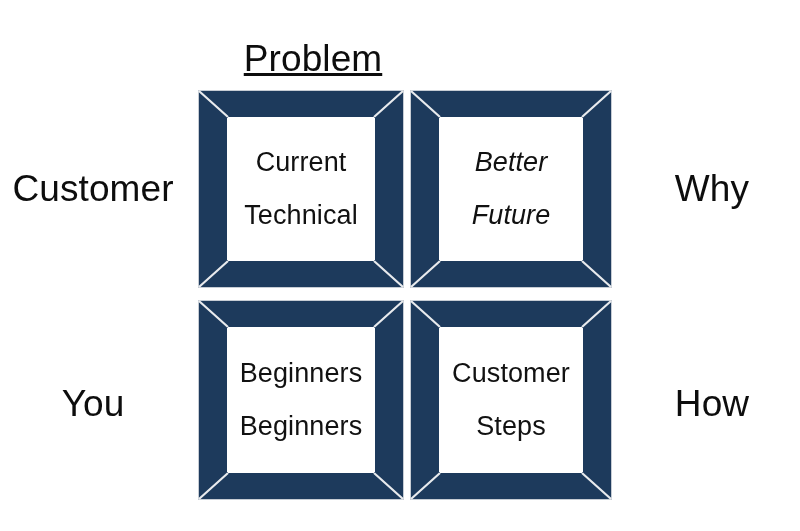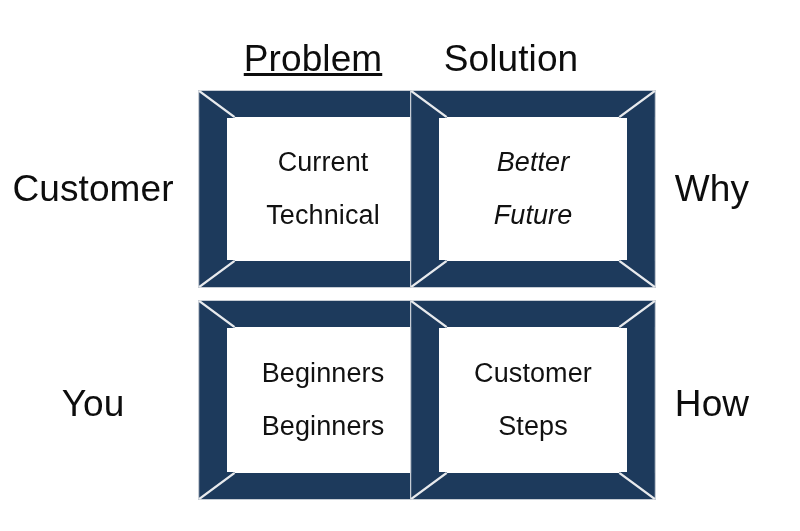--- a/index.html
+++ b/index.html
@@ -52,21 +52,20 @@
 
   #side-label-left-0  { top: 164px; }
   #side-label-left-1  { top: 379px; }
   #side-label-right-0 { top: 164px; }
   #side-label-right-1 { top: 379px; }
 
   
   .frame {
     position: absolute;
     background: #ffffff;
-    padding-left: 44px;
   }
 
   #frame-0 { left: 198px; top: 90px;  width: 206px; height: 198px; }
   #frame-1 { left: 410px; top: 90px;  width: 202px; height: 198px; font-style: italic; }
   #frame-2 { left: 198px; top: 300px; width: 206px; height: 200px; }
   #frame-3 { left: 410px; top: 300px; width: 202px; height: 200px; }
 
   .frame-svg {
     position: absolute;
     inset: 0;
@@ -101,21 +100,20 @@
   }
   .frame-line.line-1 { margin-bottom: 26px; }
 </style>
 </head>
 <body>
 
 <div id="canvas">
 
   <div class="col-header" id="col-header-0">Problem</div>
 
-  <div class="col-header" id="col-header-1">Solution</div>
 
   <div class="side-label left" id="side-label-left-0">Customer</div>
 
   <div class="side-label left" id="side-label-left-1">You</div>
 
   <div class="side-label right" id="side-label-right-0">Why</div>
 
   <div class="side-label right" id="side-label-right-1">How</div>
 
   <div class="frame" id="frame-0">

